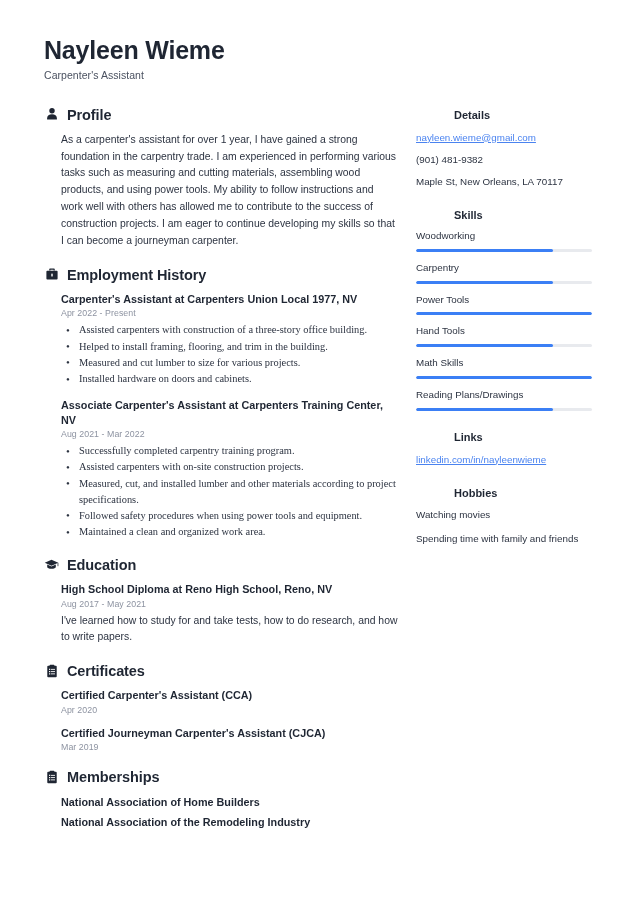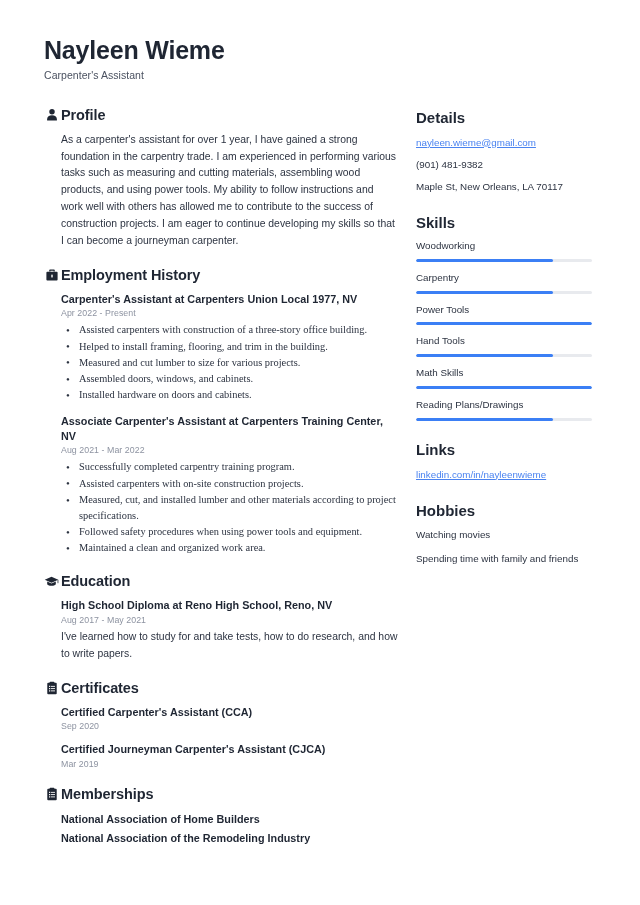--- a/index.html
+++ b/index.html
@@ -50,22 +50,22 @@
   .col-side {
     width: 176px;
     flex: 0 0 176px;
     padding-top: 2px;
   }
 
   
   .section { margin-bottom: 17px; }
   .section-head {
     display: flex;
-    align-items: flex-end;
-    gap: 2px;
+    align-items: flex-start;
+    gap: 8px;
     margin-bottom: 9px;
   }
   .section-icon {
     width: 15px;
     height: 15px;
     flex: 0 0 15px;
     display: flex;
     align-items: center;
     justify-content: center;
     color: #1f2633;
@@ -133,24 +133,25 @@
     font-size: 10.8px;
     font-weight: 700;
     color: #1f2633;
     line-height: 1.55;
     margin-bottom: 3px;
   }
 
   
   .side-block { margin-bottom: 20px; }
   .side-title {
-    font-size: 15px;
+    font-size: 11px;
     font-weight: 700;
     color: #1f2633;
     margin-bottom: 9px;
+    margin-left: 38px;
   }
   .side-text {
     font-size: 9.8px;
     color: #2c3341;
     line-height: 1.55;
     margin-bottom: 7px;
   }
   .side-link {
     font-size: 9.8px;
     color: #4a83f0;
@@ -232,21 +233,20 @@
         </div>
         <div class="section-body">
 
           <div class="entry">
             <div class="entry-title">Carpenter's Assistant at Carpenters Union Local 1977, NV</div>
             <div class="entry-date">Apr 2022 - Present</div>
             <ul class="bullets">
               <li>Assisted carpenters with construction of a three-story office building.</li>
               <li>Helped to install framing, flooring, and trim in the building.</li>
               <li>Measured and cut lumber to size for various projects.</li>
-              <li>Assembled doors, windows, and cabinets.</li>
               <li>Installed hardware on doors and cabinets.</li>
             </ul>
           </div>
 
           <div class="entry">
             <div class="entry-title">Associate Carpenter's Assistant at Carpenters Training Center, NV</div>
             <div class="entry-date">Aug 2021 - Mar 2022</div>
             <ul class="bullets">
               <li>Successfully completed carpentry training program.</li>
               <li>Assisted carpenters with on-site construction projects.</li>
@@ -291,21 +291,21 @@
               <rect x="6.8" y="8.2" width="4.6" height="1" fill="#ffffff"></rect>
               <rect x="4.6" y="10.6" width="1.4" height="1.4" fill="#ffffff"></rect>
               <rect x="6.8" y="10.8" width="4.6" height="1" fill="#ffffff"></rect>
             </svg>
           </span>
           <span class="section-title">Certificates</span>
         </div>
         <div class="section-body">
           <div class="entry">
             <div class="entry-title">Certified Carpenter's Assistant (CCA)</div>
-            <div class="entry-date">Sep 2020</div>
+            <div class="entry-date">Apr 2020</div>
           </div>
           <div class="entry">
             <div class="entry-title">Certified Journeyman Carpenter's Assistant (CJCA)</div>
             <div class="entry-date">Mar 2019</div>
           </div>
         </div>
       </div>
 
       <div class="section">
         <div class="section-head">

